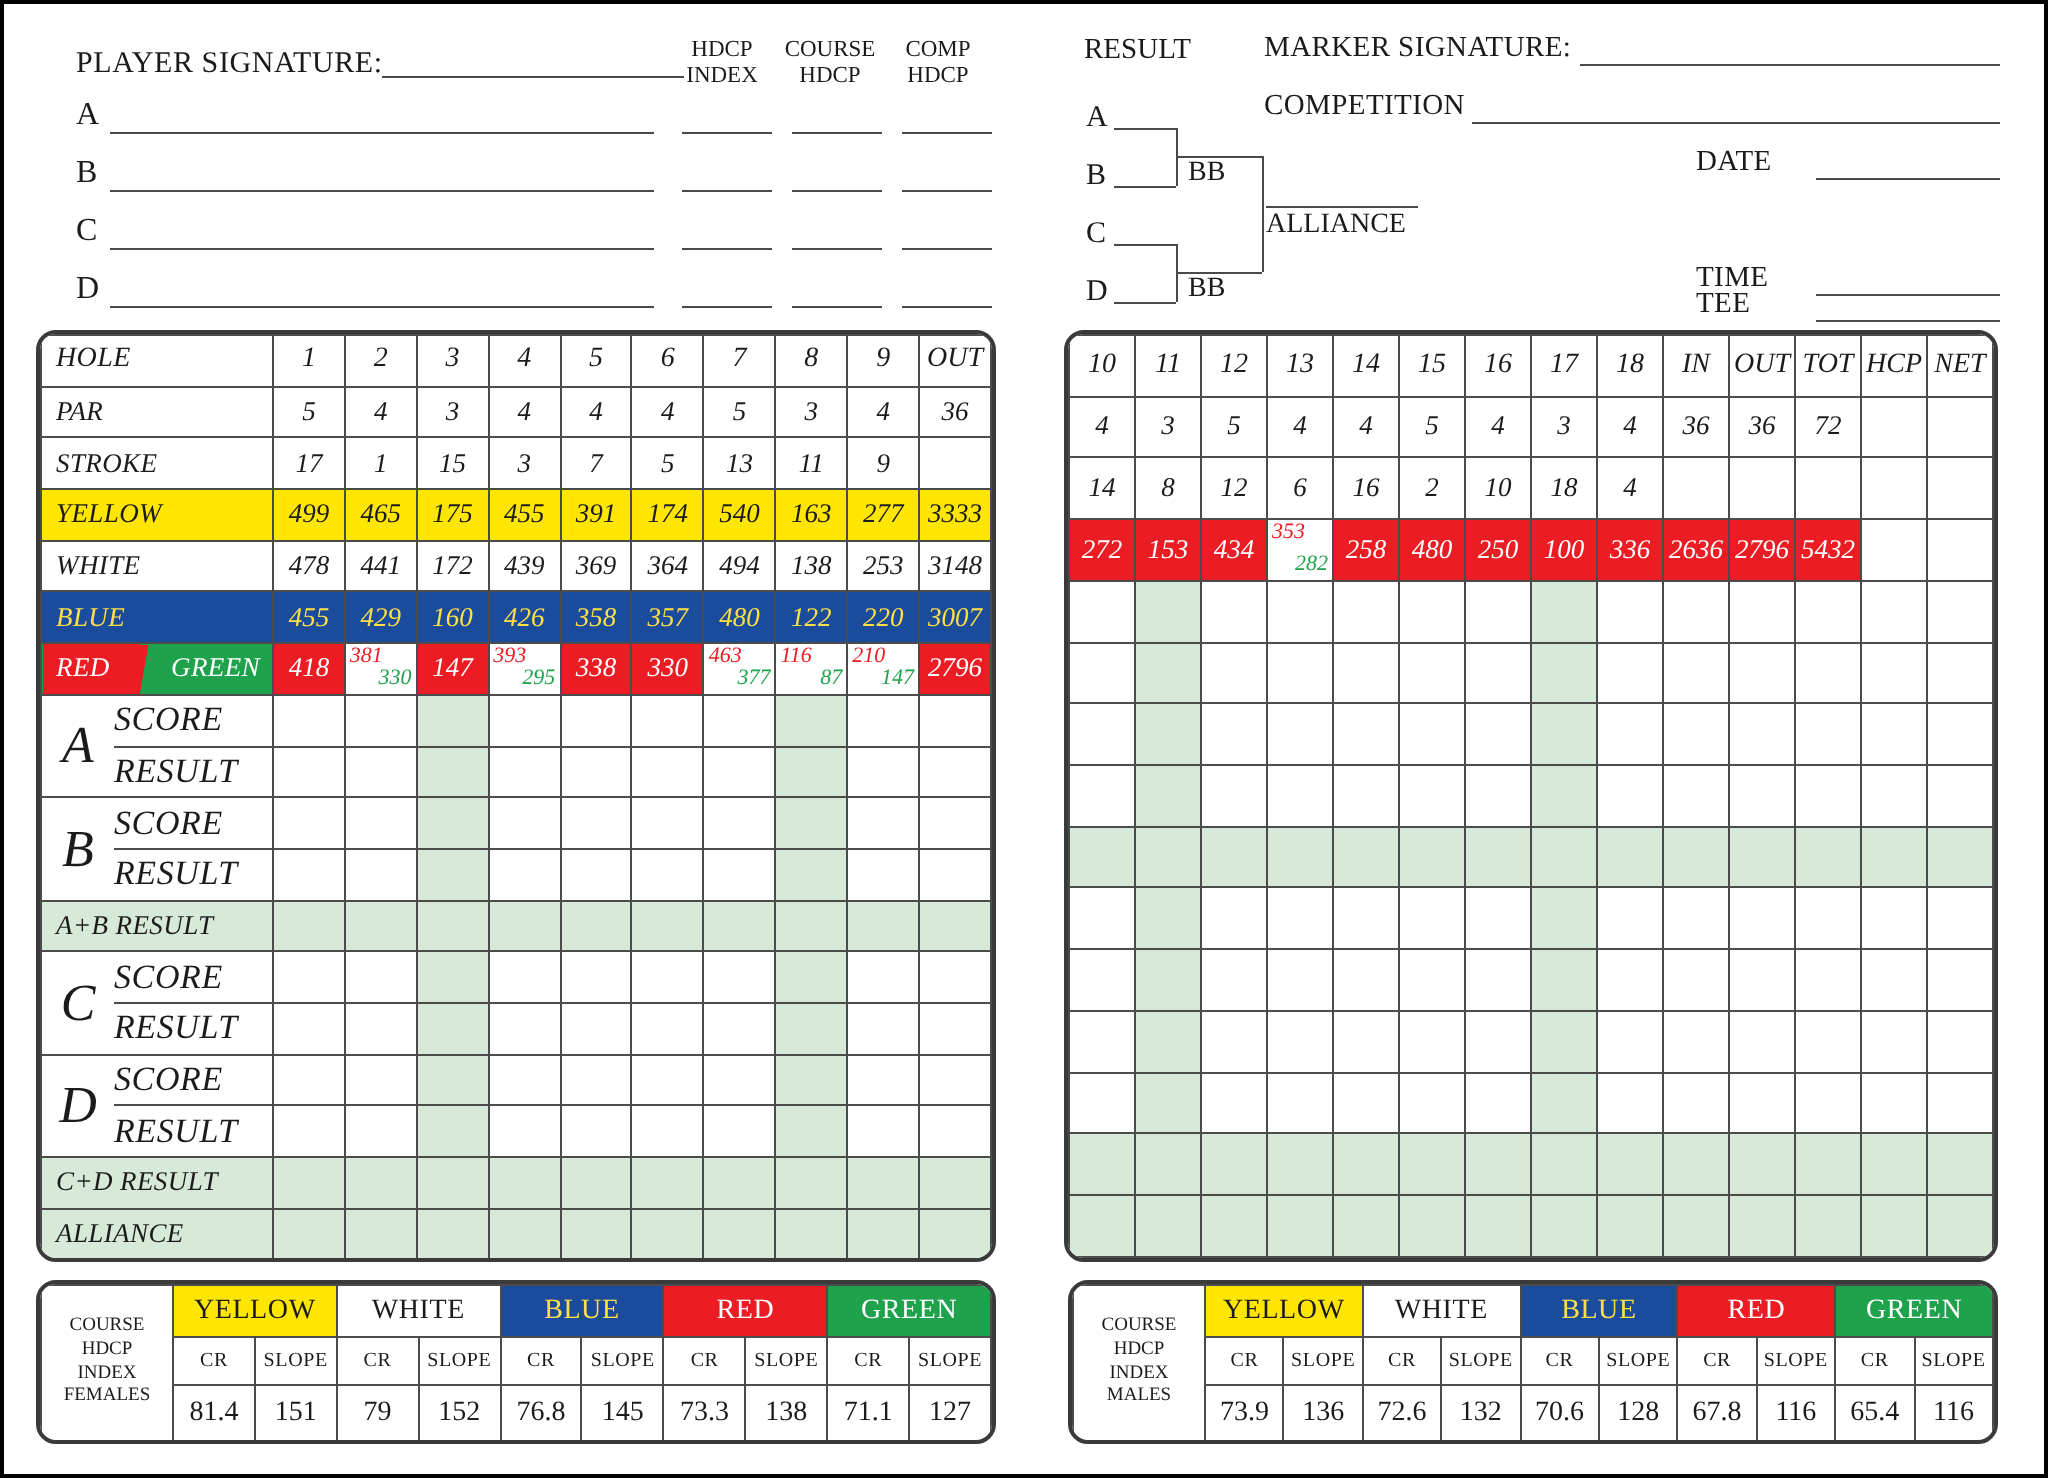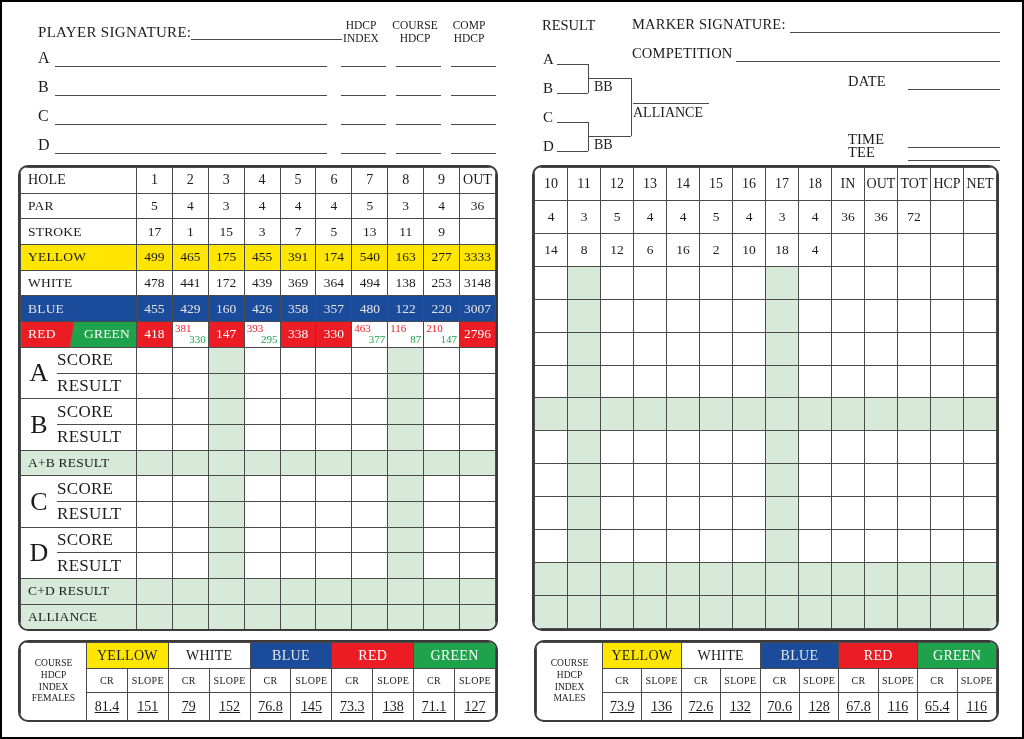--- a/index.html
+++ b/index.html
@@ -1,21 +1,21 @@
 <!DOCTYPE html>
 <html><head>
 <meta charset="utf-8">
 <style>
   html,body{margin:0;padding:0;background:#ffffff;}
   .page{position:relative;width:1024px;height:739px;background:#fff;border:2px solid #000;
         box-sizing:border-box;font-family:"Liberation Serif",serif;color:#1b1b1b;overflow:hidden;}
   .abs{position:absolute;}
   .uline{border-bottom:1.6px solid #4a4a4a;}
   
-  #ps-row{left:36px;top:22px;width:304px;display:flex;align-items:center;}
+  #ps-row{left:36px;top:22px;width:304px;display:flex;align-items:flex-start;}
   #ps-row .lbl{font-size:15px;white-space:nowrap;letter-spacing:.3px;}
   #ps-row .uline{flex:1;height:14px;}
   #hdcp-headers{left:334px;top:17px;width:158px;display:flex;justify-content:space-between;}
   #hdcp-headers .h{font-size:11.5px;line-height:1.1;text-align:center;white-space:pre-line;width:50px;}
   .sigrow{position:absolute;left:36px;width:458px;height:15px;display:flex;align-items:flex-end;}
   .sigletter{font-size:16px;width:17px;}
   .longline{flex:1;height:13px;margin-right:4px;}
   .shortline{width:45px;height:13px;margin-left:10px;}
   
   #result-label{left:540px;top:15px;font-size:14.5px;}
@@ -25,27 +25,27 @@
   .bb{position:absolute;font-size:14px;}
   #alliance{left:631px;top:101px;font-size:14px;border-top:1.6px solid #4a4a4a;padding:1px 6px 0 0;}
   .lblrow{position:absolute;display:flex;align-items:flex-end;}
   .lblrow .t{font-size:14.5px;white-space:nowrap;letter-spacing:.2px;}
   .lblrow .uline{flex:1;height:13px;margin-left:4px;}
   
   .twrap{position:absolute;border:2px solid #3a3a3a;border-radius:10px;overflow:hidden;background:#fff;}
   #front-wrap{left:16px;top:163px;width:476px;height:462px;}
   #back-wrap{left:530px;top:163px;width:463px;height:462px;}
   table.main{width:100%;height:100%;border-collapse:collapse;table-layout:fixed;}
-  .main tr{height:25.7px;}
+  .main tr{height:25.7px;font-style:italic;}
   .main td{border:1.5px solid #4b4b4b;text-align:center;vertical-align:middle;
            font-size:13.5px;padding:0;line-height:1.05;overflow:hidden;}
   .main td.lab{text-align:left;padding-left:7px;letter-spacing:.2px;}
   .main td.hd{font-size:14px;}
   .yellow{background:#FFE600;}
-  .bluebg{background:#1B4B9B;color:#e5e5e5;}
+  .bluebg{background:#1B4B9B;color:#fde047;}
   .redbg{background:#EC1C24;color:#fff;}
   .greenbg{background:#1EA24C;color:#fff;}
   .shade{background:#D7E9D8;}
   td.rg{background:linear-gradient(100deg,#EC1C24 0 44%,#1EA24C 44.3%);color:#fff;padding:0 6px 0 7px;}
   td.rg span{display:inline-block;}
   td.rg .gsp{float:right;}
   td.dual{position:relative;font-size:11px;}
   td.dual .rv{position:absolute;top:1px;left:2px;color:#EC1C24;}
   td.dual .gv{position:absolute;bottom:1px;right:2px;color:#1EA24C;}
   td.plab{padding:0;}
@@ -58,21 +58,21 @@
   #females-wrap{left:16px;top:638px;width:476px;height:78px;}
   #males-wrap{left:532px;top:638px;width:461px;height:78px;}
   table.rate{width:100%;height:100%;border-collapse:collapse;table-layout:fixed;}
   .rate td{border:1.5px solid #4b4b4b;text-align:center;vertical-align:middle;padding:0;}
   .rate td.rlab{font-size:9.5px;line-height:1.25;white-space:pre-line;}
   .rate td.thead{font-size:14px;letter-spacing:.3px;}
   .rate td.crslope{font-size:10px;letter-spacing:.3px;}
   .rate td.rval{font-size:14px;}
   .rate tr:nth-child(1){height:26px;}
   .rate tr:nth-child(2){height:24px;}
-  .rate tr:nth-child(3){height:28px;text-decoration:underline;}
+  .rate tr:nth-child(3){height:28px;}
 </style>
 </head>
 <body>
 
 <div class="page">
 
   <div class="abs" id="ps-row">
     <span class="lbl">PLAYER SIGNATURE:</span>
     <span class="uline"></span>
   </div>
@@ -495,20 +495,39 @@
             <td>10</td>
             <td>18</td>
             <td>4</td>
             <td></td>
             <td></td>
             <td></td>
             <td></td>
             <td></td>
           </tr>
           <tr>
+            <td class="redbg">272</td>
+            <td class="redbg">153</td>
+            <td class="redbg">434</td>
+            <td class="dual">
+              <span class="rv">353</span>
+              <span class="gv">282</span>
+            </td>
+            <td class="redbg">258</td>
+            <td class="redbg">480</td>
+            <td class="redbg">250</td>
+            <td class="redbg">100</td>
+            <td class="redbg">336</td>
+            <td class="redbg">2636</td>
+            <td class="redbg">2796</td>
+            <td class="redbg">5432</td>
+            <td></td>
+            <td></td>
+          </tr>
+          <tr>
             <td></td>
             <td class="shade"></td>
             <td></td>
             <td></td>
             <td></td>
             <td></td>
             <td></td>
             <td class="shade"></td>
             <td></td>
             <td></td>

